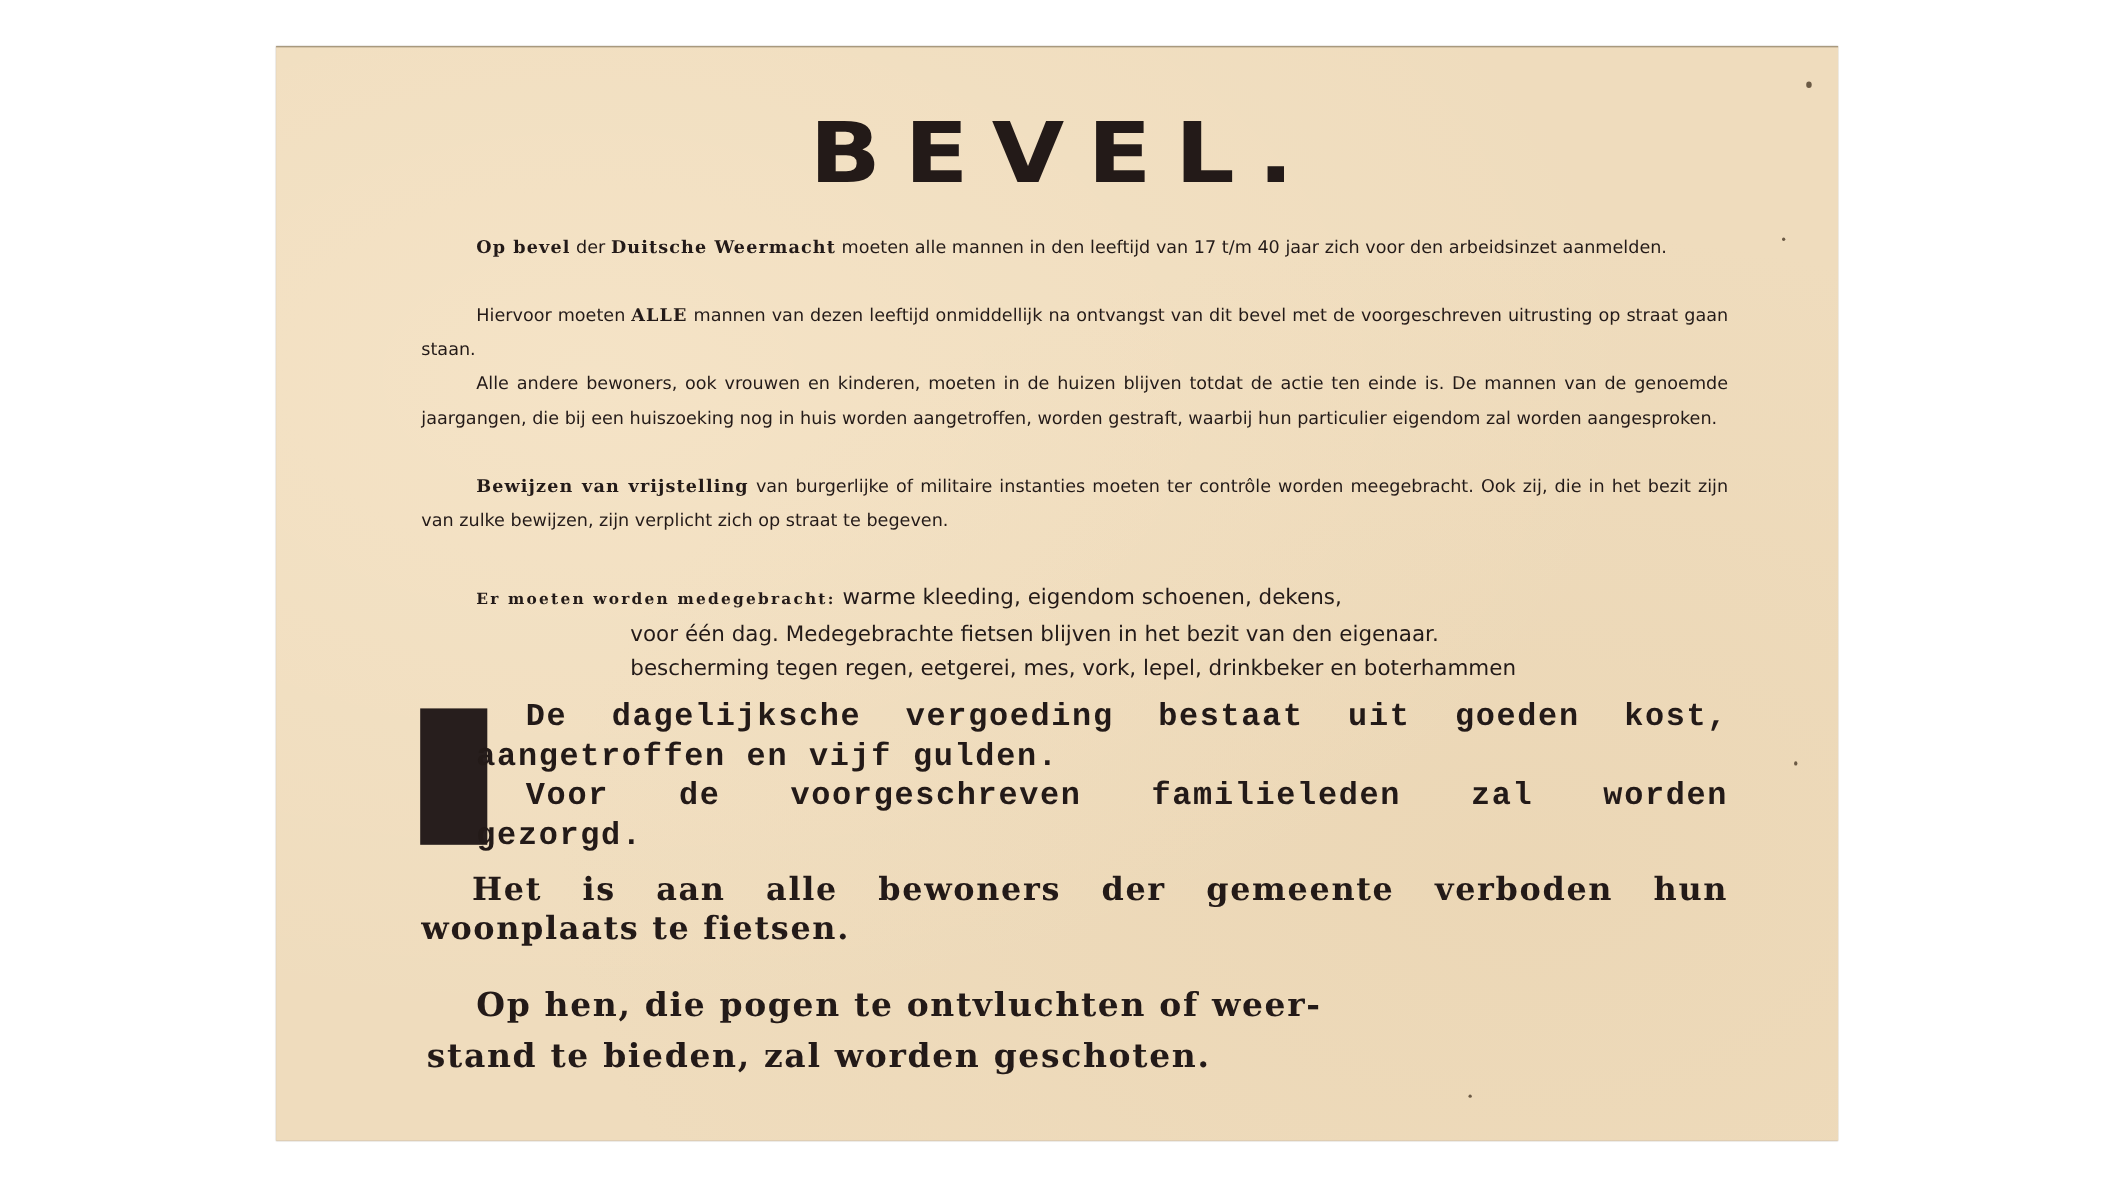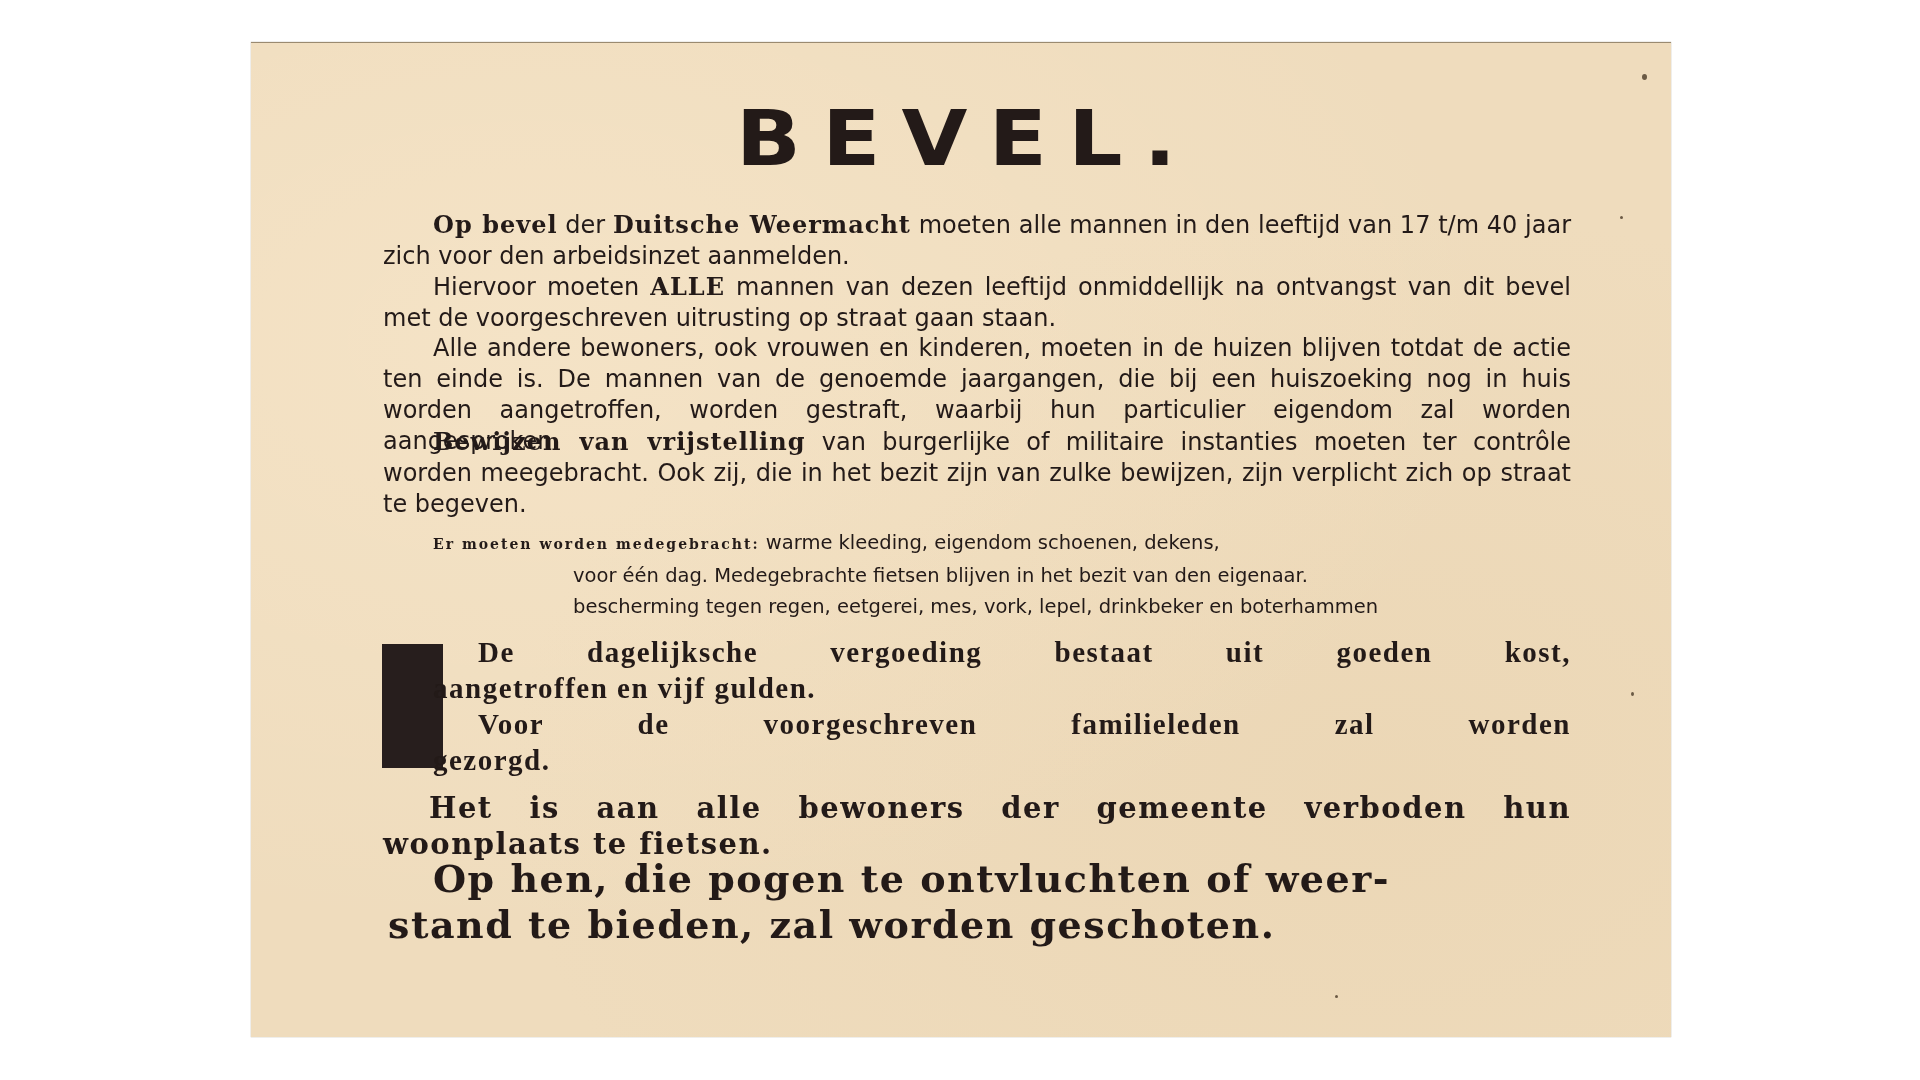--- a/index.html
+++ b/index.html
@@ -19,21 +19,21 @@
     .ink { color: #231a18; }
     .title {
       position: absolute; left: 736px; top: 104px; width: 474px; height: 70px;
       font-family: "DejaVu Sans", sans-serif; font-weight: bold;
       font-size: 76px; line-height: 70px; letter-spacing: 19px;
       transform: scaleX(1.12); transform-origin: left center;
       white-space: nowrap;
     }
     .body-block {
       position: absolute; left: 383px; width: 1188px;
-      font-family: "DejaVu Sans", sans-serif; font-size: 24px;
+      font-family: "DejaVu Sans", sans-serif; font-size: 16px;
       line-height: 31px; text-align: justify;
     }
     .body-block p { margin: 0; text-indent: 50px; }
     .bold-serif {
       font-family: "DejaVu Serif", serif; font-weight: bold;
       letter-spacing: 1px;
     }
     .p1 { top: 209px; }
     .p2 { top: 271px; }
     .p3 { top: 333px; }
@@ -44,34 +44,34 @@
     }
     .bring .head { font-size: 14px; letter-spacing: 2px; }
     .bring .rest { text-align: justify; }
     .bring .indent { padding-left: 140px; text-align: justify; }
     .bar {
       position: absolute; left: 382px; top: 644px; width: 61px; height: 124px;
       background: #271e1d;
     }
     .big-block {
       position: absolute; left: 478px; top: 634px; width: 1093px;
-      font-family: Liberation Serif, serif; font-weight: bold; font-size: 29px;
+      font-family: Liberation Mono, monospace; font-weight: bold; font-size: 29px;
       line-height: 36px; text-align: justify; letter-spacing: 1.5px;
     }
     .big-block p { margin: 0; }
     .big-block .outdent { margin-left: -45px; }
     .forbid {
       position: absolute; left: 383px; top: 790px; width: 1188px;
       font-family: "DejaVu Serif", serif; font-weight: bold; font-size: 29px;
       line-height: 36px; text-align: justify; letter-spacing: 1.5px;
     }
     .forbid p { margin: 0; text-indent: 46px; }
     .shoot {
-      position: absolute; left: 388px; top: 856px; width: 1180px;
-      font-family: "DejaVu Serif", serif; font-weight: bold; font-size: 38px;
+      position: absolute; left: 388px; top: 892px; width: 1180px;
+      font-family: "DejaVu Serif", serif; font-weight: bold; font-size: 30px;
       line-height: 46px; letter-spacing: 1.5px;
     }
     .shoot p { margin: 0; text-indent: 45px; }
     .speck { position: absolute; background: #6b5a45; border-radius: 50%; }
   </style>
 </head>
 <body>
 
 <div class="paper"></div>
 

